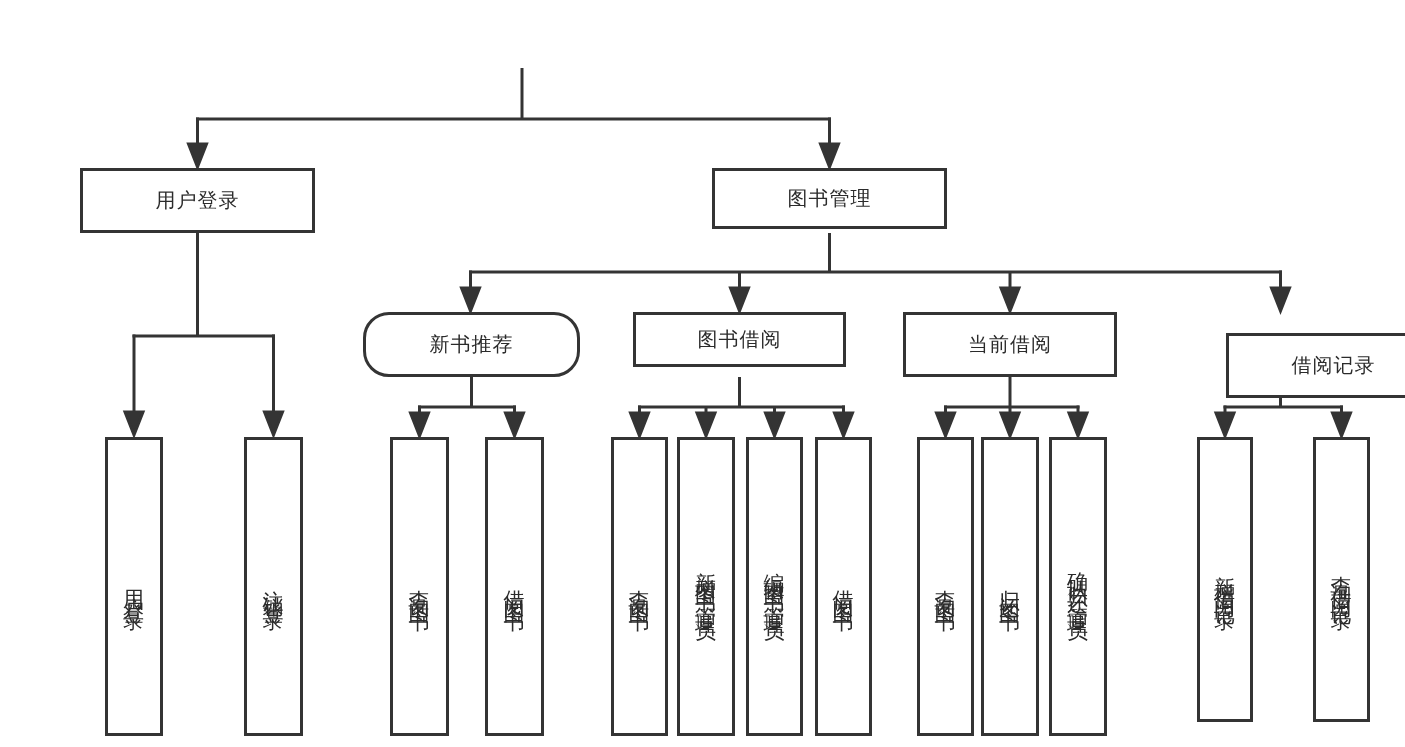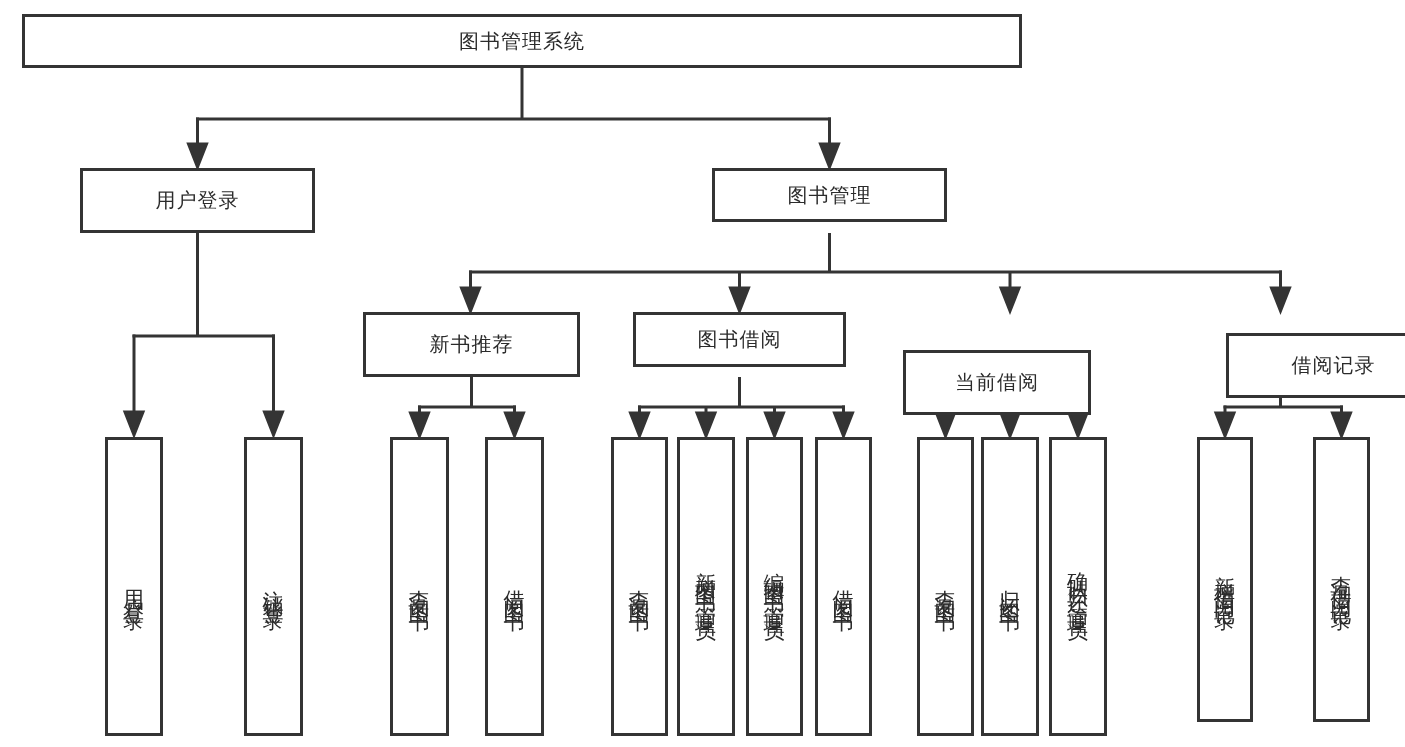--- a/index.html
+++ b/index.html
@@ -85,38 +85,35 @@
 
       <line x1="1280.5" y1="377" x2="1280.5" y2="407"></line>
       <line x1="1223.5" y1="407" x2="1343" y2="407"></line>
       <line x1="1225" y1="405.5" x2="1225" y2="414"></line>
       <polygon points="1216,413 1234,413 1225,436"></polygon>
       <line x1="1341.5" y1="405.5" x2="1341.5" y2="414"></line>
       <polygon points="1332.5,413 1350.5,413 1341.5,436"></polygon>
     </g>
   </svg>
 
-  <div class="node hnode" style="left:22px;top:14px;width:1000px;height:54px;">
-    <span>图书管理系统</span>
-  </div>
 
   <div class="node hnode" style="left:80px;top:168px;width:235px;height:65px;">
     <span>用户登录</span>
   </div>
-  <div class="node hnode" style="left:712px;top:168px;width:235px;height:54px;">
+  <div class="node hnode" style="left:712px;top:168px;width:235px;height:61px;">
     <span>图书管理</span>
   </div>
 
-  <div class="node hnode" style="left:363px;top:312px;width:217px;height:65px;">
+  <div class="node hnode" style="left:363px;top:312px;width:217px;height:65px;border-radius:26px;">
     <span>新书推荐</span>
   </div>
   <div class="node hnode" style="left:633px;top:312px;width:213px;height:55px;">
     <span>图书借阅</span>
   </div>
-  <div class="node hnode" style="left:903px;top:312px;width:188px;height:65px;margin-top:38px;">
+  <div class="node hnode" style="left:903px;top:312px;width:214px;height:65px;">
     <span>当前借阅</span>
   </div>
   <div class="node hnode" style="left:1226px;top:312px;width:215px;height:65px;margin-top:21px;">
     <span>借阅记录</span>
   </div>
 
   <div class="node vnode" style="left:105px;top:437px;width:58px;height:299px;">
     <span>用户登录</span>
   </div>
   <div class="node vnode" style="left:244px;top:437px;width:59px;height:299px;">

